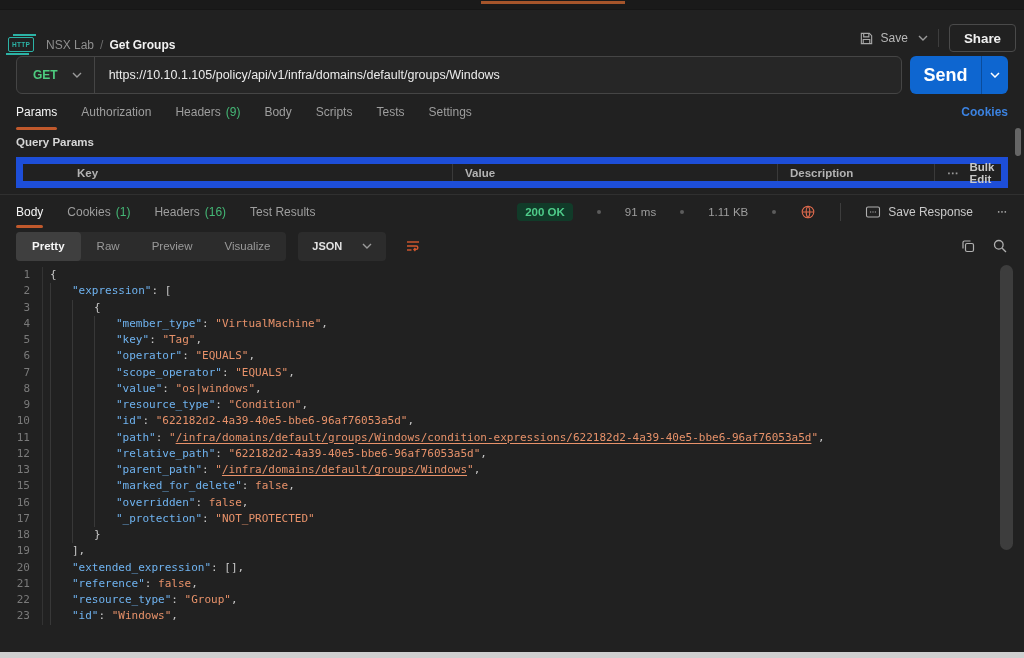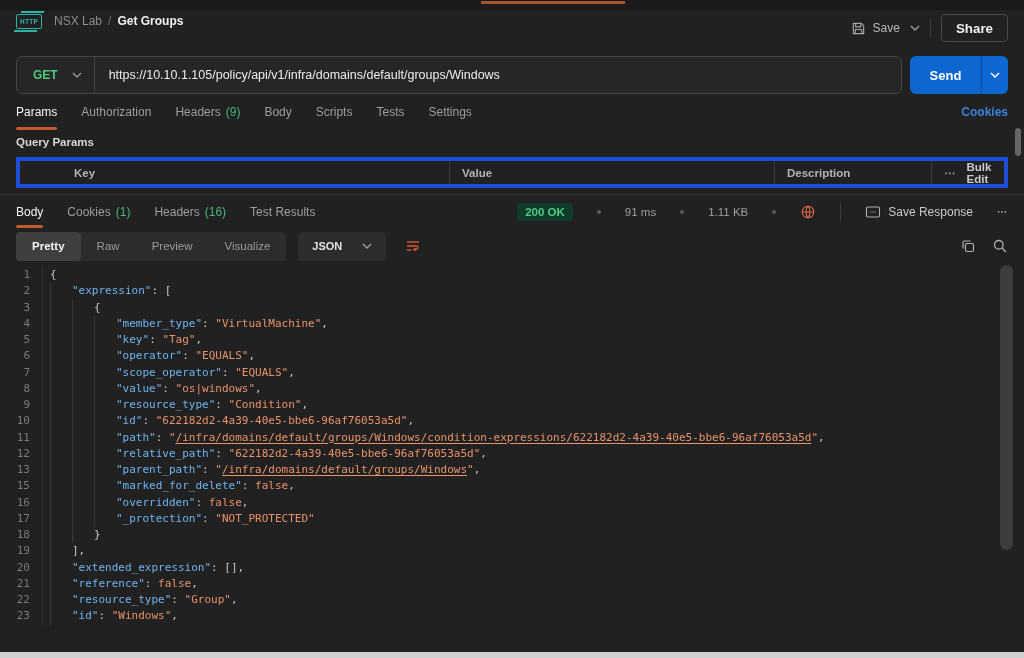--- a/index.html
+++ b/index.html
@@ -6,21 +6,21 @@
   html,body { background:#000; }
   .app {
     position:relative; width:1024px; height:658px; overflow:hidden;
     background:#212121; color:#e0e0e0;
     font-family:"Liberation Sans", sans-serif; font-size:12px;
   }
   
   .top-strip { position:relative; height:10px; background:#1a1a1a; border-bottom:1px solid #161616; }
   .tab-indicator { position:absolute; left:481px; top:1px; width:144px; height:3px; background:#a5552b; }
   
-  .header { height:38px; display:flex; align-items:flex-start; padding:0 16px; margin-top:4px; }
+  .header { height:38px; display:flex; align-items:flex-end; padding:0 8px; margin-top:4px; }
   .http-badge { position:relative; width:26px; height:15px; border:1px solid #2cb3a6; border-radius:2px;
     color:#2cb3a6; font-size:6.5px; font-weight:bold; display:flex; align-items:center; justify-content:center;
     letter-spacing:.3px; margin-right:12px; }
   .http-badge::before { content:""; position:absolute; top:-4px; left:4px; right:-3px; height:2px; background:#2cb3a6; }
   .http-badge::after  { content:""; position:absolute; bottom:-4px; left:-3px; right:4px; height:2px; background:#2cb3a6; }
   .crumb-col { color:#8f8f8f; }
   .crumb-sep { color:#6d6d6d; margin:0 6px; }
   .crumb-req { color:#f2f2f2; font-weight:bold; }
   .header-right { margin-left:auto; display:flex; align-items:center; gap:10px; }
   .save-group { display:flex; align-items:center; gap:7px; color:#b8b8b8; cursor:pointer; }
@@ -30,34 +30,34 @@
   
   .request-row { display:flex; gap:8px; margin:4px 16px 0; height:38px; }
   .url-bar { flex:1; display:flex; align-items:center; background:#262626;
     border:1px solid #454545; border-radius:6px; overflow:hidden; }
   .method { color:#4ecb7f; font-weight:bold; font-size:12px; padding:0 14px 0 16px; }
   .method-chev { margin-right:12px; display:flex; }
   .url-div { width:1px; align-self:stretch; background:#454545; }
   .url-text { padding:0 14px; color:#ececec; font-size:12.5px; white-space:nowrap; }
   .send-split { width:98px; display:flex; border-radius:6px; overflow:hidden; background:#0e66d0; }
   .send-main { flex:1; display:flex; align-items:center; justify-content:center;
-    color:#fff; font-weight:bold; font-size:13px; }
+    color:#fff; font-weight:bold; font-size:18px; }
   .send-chev { width:27px; display:flex; align-items:center; justify-content:center; border-left:1px solid rgba(0,0,0,.25); }
   
   .req-tabs { display:flex; align-items:stretch; height:36px; padding:0 16px; }
   .tab { position:relative; display:flex; align-items:center; gap:5px; margin-right:24px;
     color:#9e9e9e; cursor:pointer; }
   .tab.active { color:#f5f5f5; }
   .tab.active::after { content:""; position:absolute; left:0; right:0; bottom:0; height:3px;
     background:#c1592c; border-radius:2px; }
   .tab .count { color:#44b876; }
   .cookies-link { margin-left:auto; display:flex; align-items:center; color:#3b82e0; font-weight:bold; cursor:pointer; }
   
   .qp-title { padding:6px 16px 0; height:22px; font-size:11.5px; font-weight:bold; color:#d6d6d6; }
-  .qp-table { margin:5px 16px 0; border:4px solid #1d4ed8; display:flex; height:31px; }
+  .qp-table { margin:5px 16px 0; border:7px solid #1d4ed8; display:flex; height:31px; }
   .qp-cell { display:flex; align-items:center; padding:0 12px; border-left:1px solid #3a3a3a;
     color:#b3b3b3; font-size:11.5px; font-weight:bold; }
   .qp-cell:first-child { border-left:none; }
   .qp-check { width:42px; flex:none; }
   .qp-actions { flex:1; gap:10px; color:#c9c9c9; }
   .qp-dots { color:#9a9a9a; font-weight:bold; letter-spacing:1px; }
   
   .resp-meta { display:flex; align-items:stretch; height:34px; padding:0 16px;
     border-top:1px solid #303030; margin-top:6px; }
   .resp-right { margin-left:auto; display:flex; align-items:center; gap:24px; }

